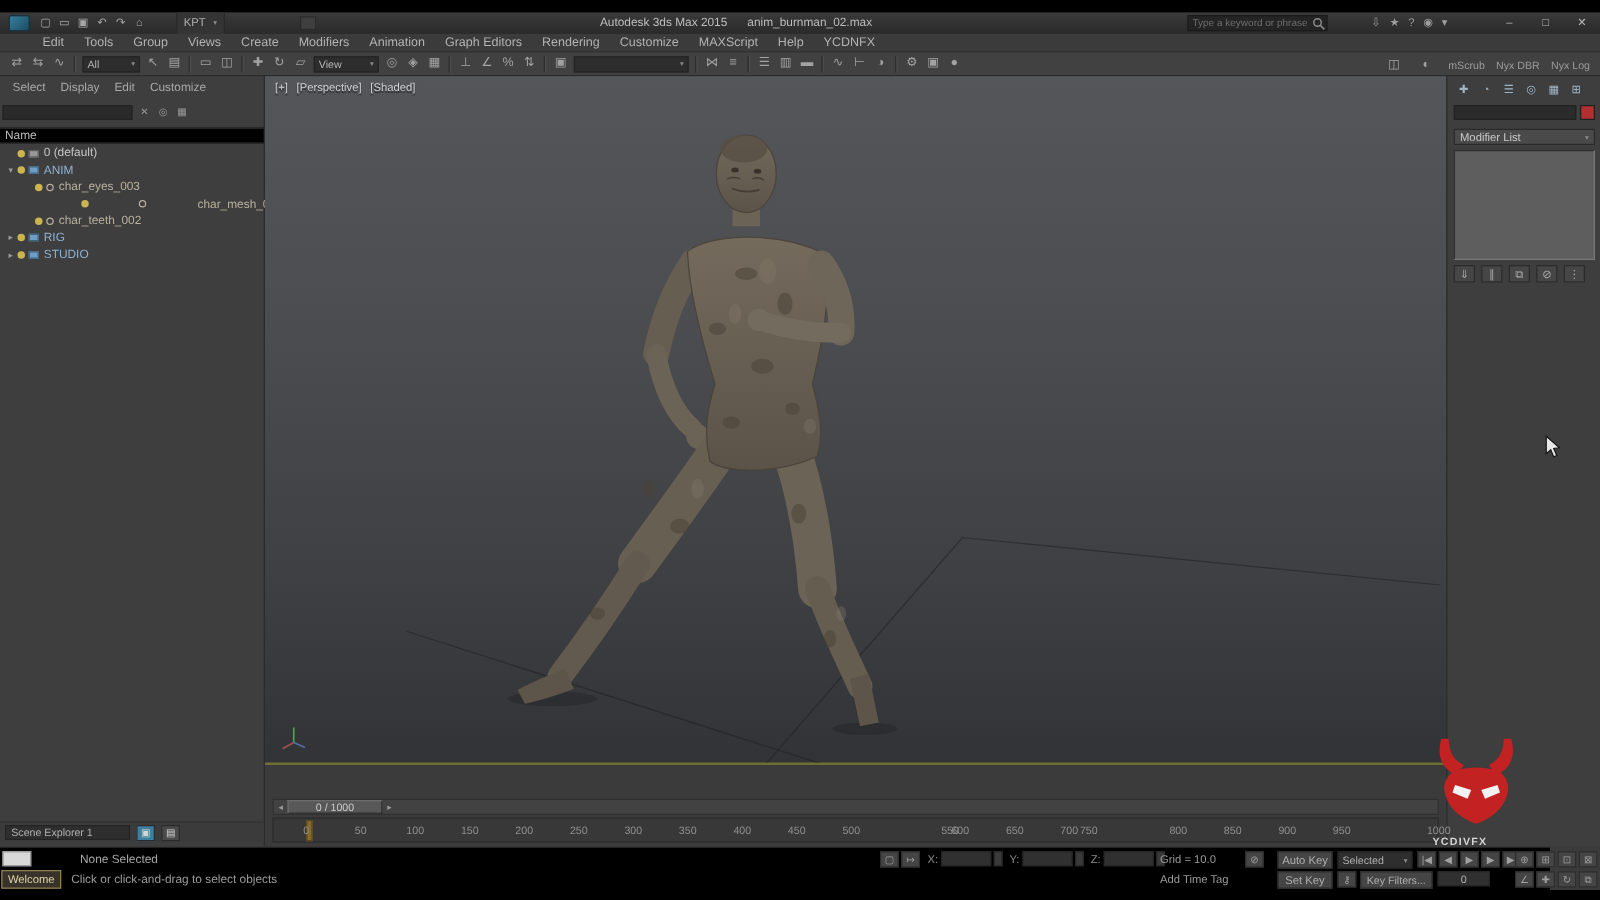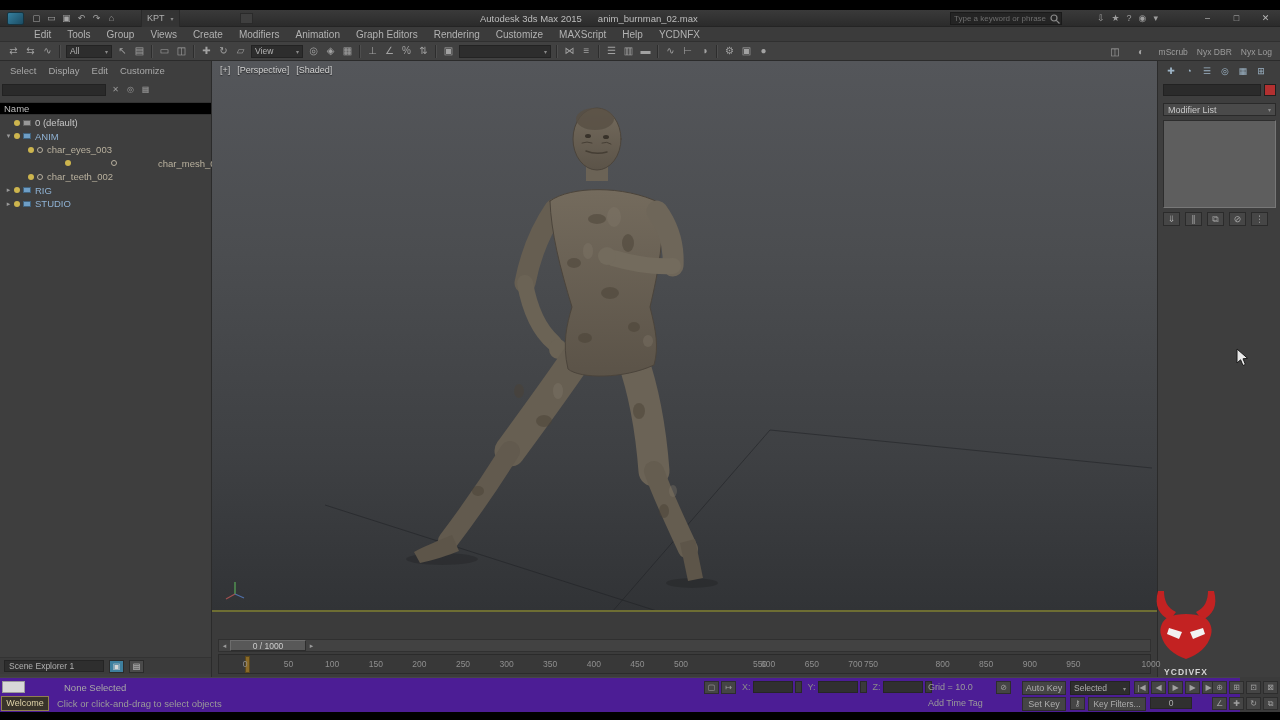--- a/index.html
+++ b/index.html
@@ -77,21 +77,21 @@
   
   .timeline{position:absolute;left:212px;top:602px;width:945px;height:65px;background:#3b3b3b}
   .tslider{position:absolute;left:6px;top:27px;width:933px;height:13px;background:#424242;border:1px solid #303030;display:flex;align-items:center}
   .tsbtn{width:11px;font-size:7px;color:#9a9a9a;text-align:center;flex:0 0 auto}
   .tshandle{width:76px;height:11px;background:#585858;border:1px solid #6d6d6d;border-right-color:#2d2d2d;border-bottom-color:#2d2d2d;color:#cccccc;font-size:8.5px;text-align:center;line-height:10px;flex:0 0 auto}
   .truler{position:absolute;left:6px;top:42px;width:933px;height:20px;background:#383838;border:1px solid #2b2b2b}
   .tick{position:absolute;top:4px;transform:translateX(-50%);font-size:8.5px;color:#8f8f8f}
   .tmarker{position:absolute;left:26px;top:1px;width:5px;height:17px;background:#8a6a28;border:1px solid #5c481c}
 
   
-  .status{position:absolute;left:0;top:667px;width:1240px;height:35px;background:#4c1d95;border-top:1px solid #464646}
+  .status{position:absolute;left:0;top:667px;width:1240px;height:35px;background:#000000;border-top:1px solid #464646}
   .srow1{position:absolute;top:1px;left:0;width:100%;height:16px}
   .srow2{position:absolute;top:17px;left:0;width:100%;height:17px}
   .minilistener{position:absolute;left:2px;top:2px;width:23px;height:12px;background:#d8d8d8;border:1px solid #9a9a9a}
   .sstatus{position:absolute;left:64px;top:3px;font-size:9.5px;color:#a8a8a8}
   .welcome{position:absolute;left:1px;top:1px;width:48px;height:15px;background:#38332a;border:1px solid #8f7f4f;color:#ded2a8;font-size:9px;text-align:center;line-height:13px}
   .prompt{position:absolute;left:57px;top:3px;font-size:9.5px;color:#9a9a9a}
   .slabel{font-size:9px;color:#8a8a8a}
   .sfield{background:#303030;border:1px solid #262626;height:12px;display:inline-block}
   .coords{position:absolute;left:742px;top:2px;display:flex;gap:6px;align-items:center}
   .coordgroup{display:flex;align-items:center;gap:2px}
@@ -99,21 +99,21 @@
   .spin{width:7px;height:12px;background:#3a3a3a;border:1px solid #292929;display:inline-block}
   .gridlab{position:absolute;left:928px;top:3px;font-size:9px;color:#9a9a9a}
   .timetag{position:absolute;left:928px;top:3px;font-size:9px;color:#9a9a9a}
   .sbtn{position:absolute;background:#454545;border:1px solid #2d2d2d;color:#aeaeae;font-size:9px;text-align:center;height:14px;line-height:13px}
   .scombo{position:absolute;background:#2e2e2e;border:1px solid #232323;color:#b0b0b0;font-size:8.5px;height:14px;display:flex;align-items:center;justify-content:space-between;padding:0 3px}
   .sico{width:15px;height:13px;background:#454545;border:1px solid #2d2d2d;color:#a0a0a0;font-size:8px;text-align:center;line-height:12px;display:inline-block}
   .icogrp{position:absolute;display:flex;gap:2px;top:2px}
   .framefield{position:absolute;left:1150px;top:2px;width:42px;color:#b0b0b0;font-size:8.5px;text-align:center;line-height:11px}
 
   
-  .watermark{position:absolute;left:1146px;top:580px;width:80px;text-align:center;z-index:30}
+  .watermark{position:absolute;left:1146px;top:580px;width:80px;z-index:30}
   .wmtext{font-size:8.5px;font-weight:bold;letter-spacing:1px;color:#d5d5d5;margin-top:1px}
   .cursor{position:absolute;left:1236px;top:338px;z-index:40}
 </style>
 </head>
 <body>
 
 <div id="ui">
 
   <div class="titlebar">
     <div class="logo"></div>

